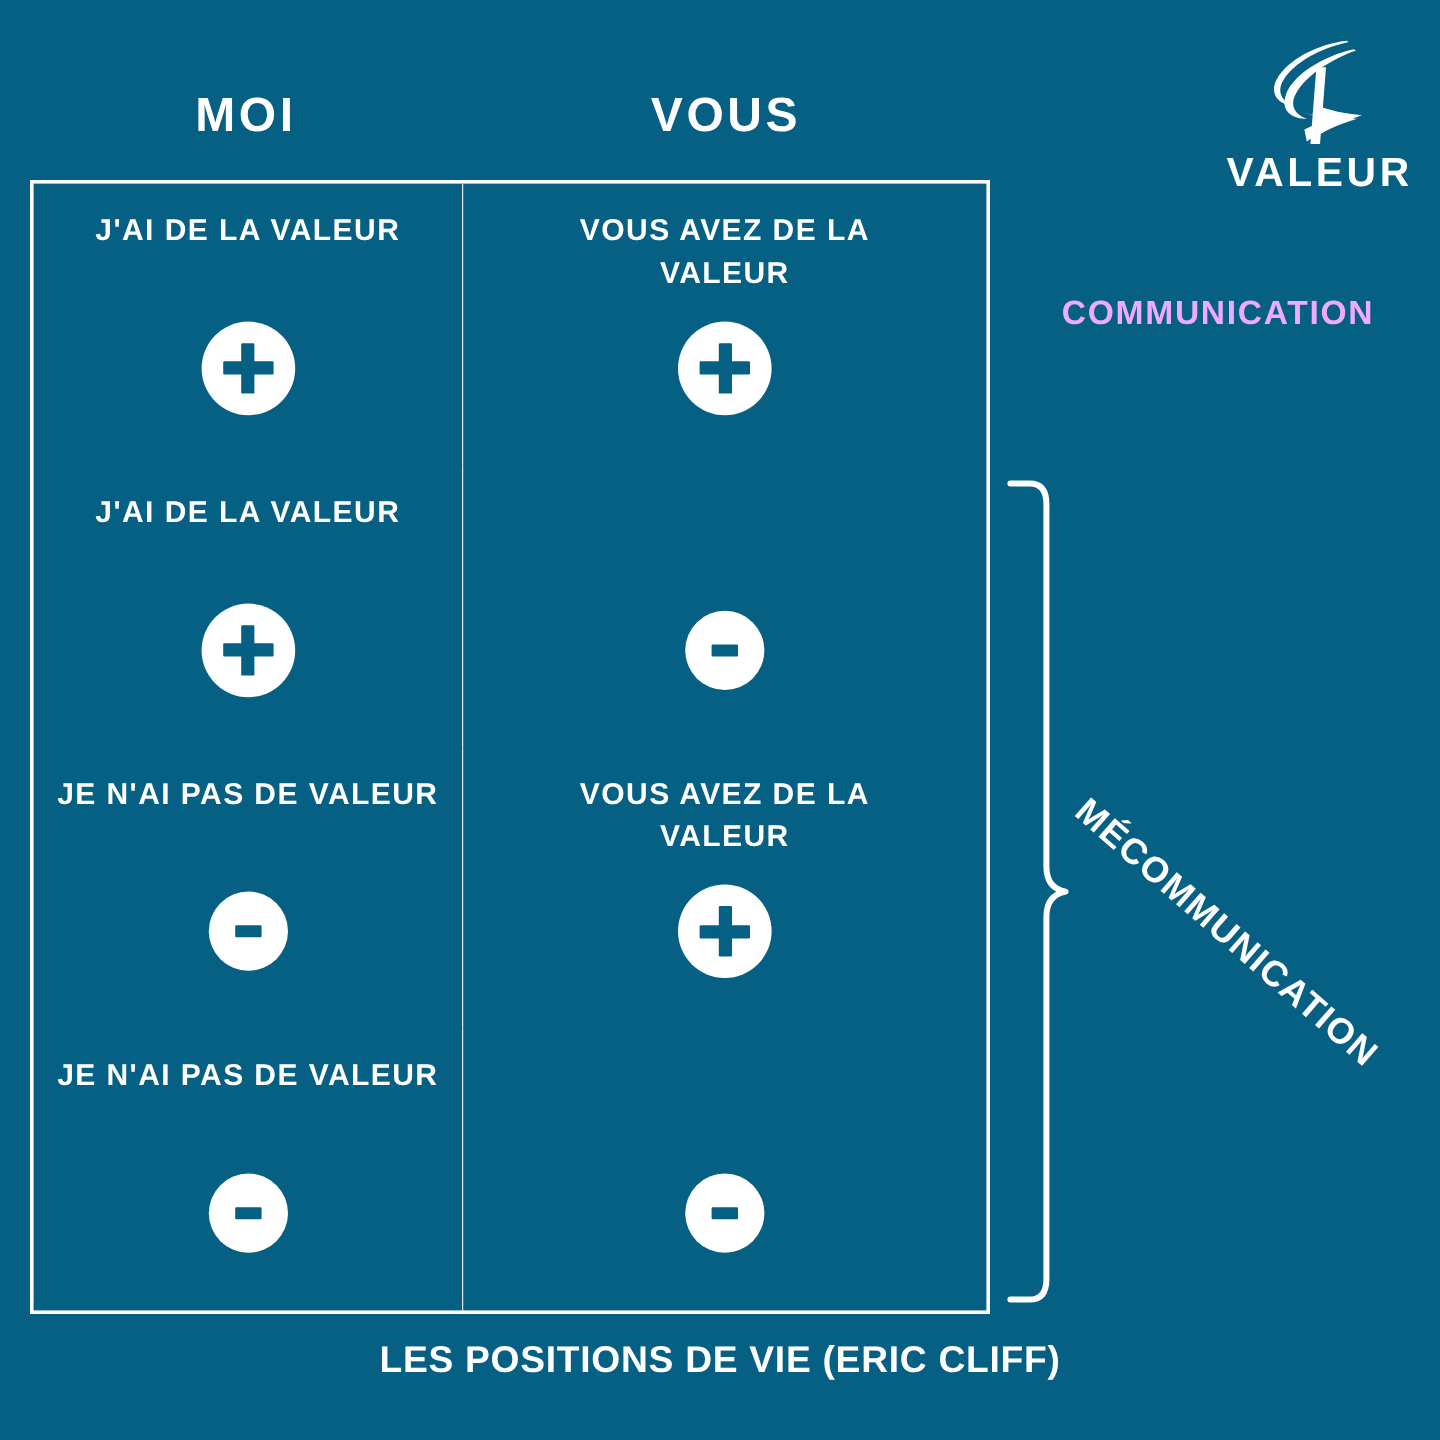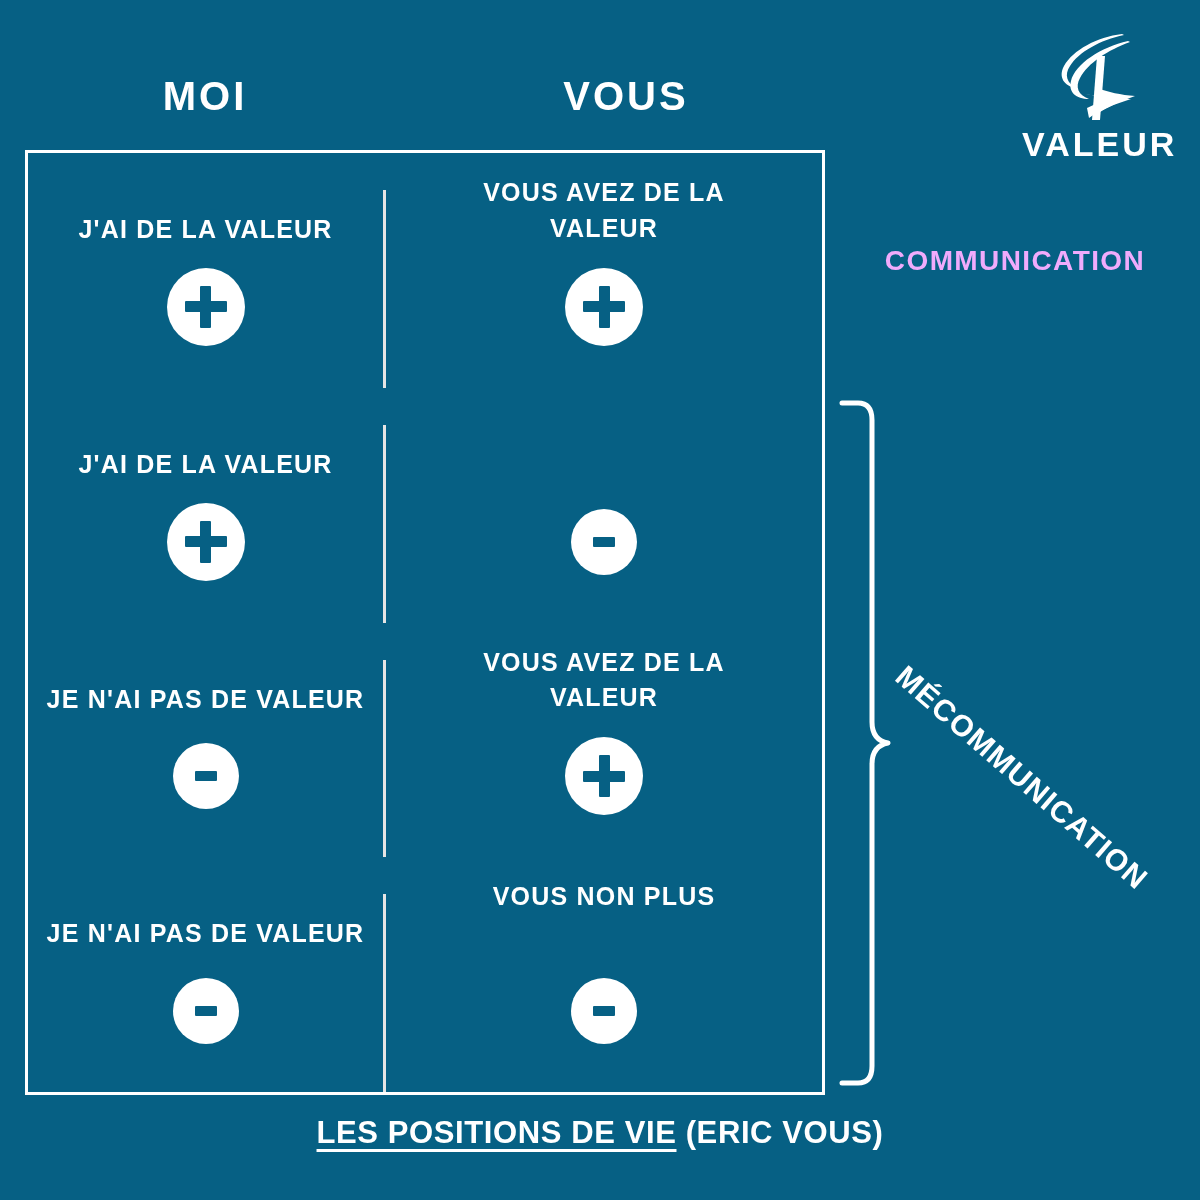--- a/index.html
+++ b/index.html
@@ -26,21 +26,21 @@
   .col-header {
     position: absolute;
     color: #ffffff;
     font-size: 40px;
     font-weight: 700;
     letter-spacing: 3px;
     text-align: center;
     white-space: nowrap;
   }
   #hdr-moi  { left: 25px;  top: 74px; width: 360px; }
-  #hdr-vous { left: 406px; top: 74px; width: 440px; }
+  #hdr-vous { left: 385px; top: 74px; width: 440px; }
 
   
   .matrix {
     position: absolute;
     left: 25px;
     top: 150px;
     width: 800px;
     height: 945px;
     border: 3px solid #ffffff;
     box-sizing: border-box;
@@ -49,21 +49,21 @@
     grid-template-rows: repeat(4, 1fr);
   }
   .cell {
     position: relative;
     box-sizing: border-box;
     padding: 22px 14px 10px 14px;
     display: flex;
     flex-direction: column;
     align-items: center;
   }
-  .cell.col-left  { border-right: 3px solid #e5e5e5; margin-top: 37px; }
+  .cell.col-left  { border-right: 1px solid #e5e5e5; }
 
   .cell-label {
     color: #ffffff;
     font-size: 25px;
     font-weight: 700;
     letter-spacing: 1.2px;
     line-height: 1.42;
     text-align: center;
     max-width: 330px;
   }
@@ -165,21 +165,20 @@
     top: 1115px;
     width: 1200px;
     text-align: center;
     color: #ffffff;
     font-size: 31px;
     font-weight: 700;
     letter-spacing: 0.6px;
     white-space: nowrap;
   }
   .caption .underlined {
-    text-decoration: underline;
     text-underline-offset: 6px;
     text-decoration-thickness: 3px;
   }
 </style>
 </head>
 <body>
 
 <div class="canvas">
 
   <div class="col-header" id="hdr-moi">MOI</div>
@@ -244,33 +243,32 @@
       </div>
     </div>
 
     <div class="cell col-left row-4">
       <div class="cell-label">JE N'AI PAS DE VALEUR</div>
       <div class="sign minus">
         <span class="bar-h"></span>
       </div>
     </div>
     <div class="cell col-right row-4">
-      <div class="cell-label">VOUS NON PLUS</div>
       <div class="sign minus">
         <span class="bar-h"></span>
       </div>
     </div>
 
   </div>
 
   <div id="label-communication">COMMUNICATION</div>
 
   <svg class="brace" viewBox="0 0 70 686">
     <path d="M4 3 H20 Q34 3 34 20 V322 Q34 340 50 343 Q34 346 34 364 V666 Q34 683 20 683 H4" fill="none" stroke="#ffffff" stroke-width="5" stroke-linecap="round" stroke-linejoin="round"></path>
   </svg>
 
   <div id="label-mecommunication">MÉCOMMUNICATION</div>
 
   <div class="caption">
-    <span class="underlined">LES POSITIONS DE VIE</span><span> (ERIC VOUS)</span>
+    <span class="underlined">LES POSITIONS DE VIE</span><span> (ERIC CLIFF)</span>
   </div>
 
 </div>
 
 </body></html>

